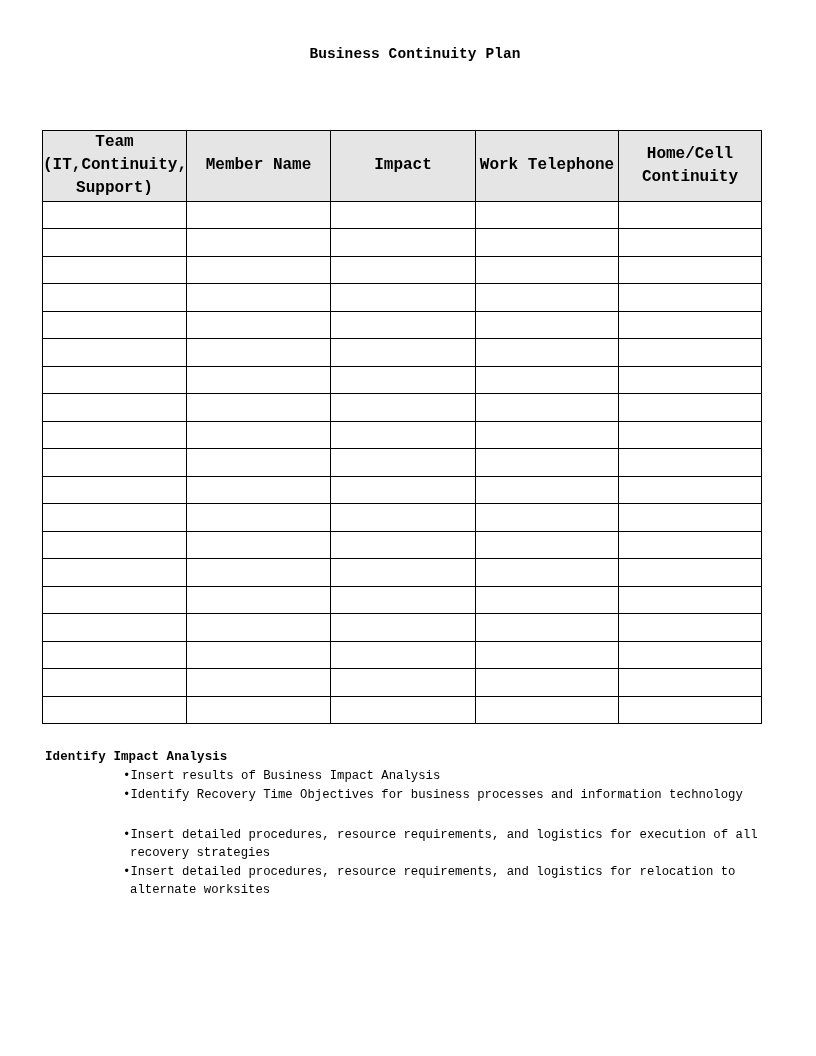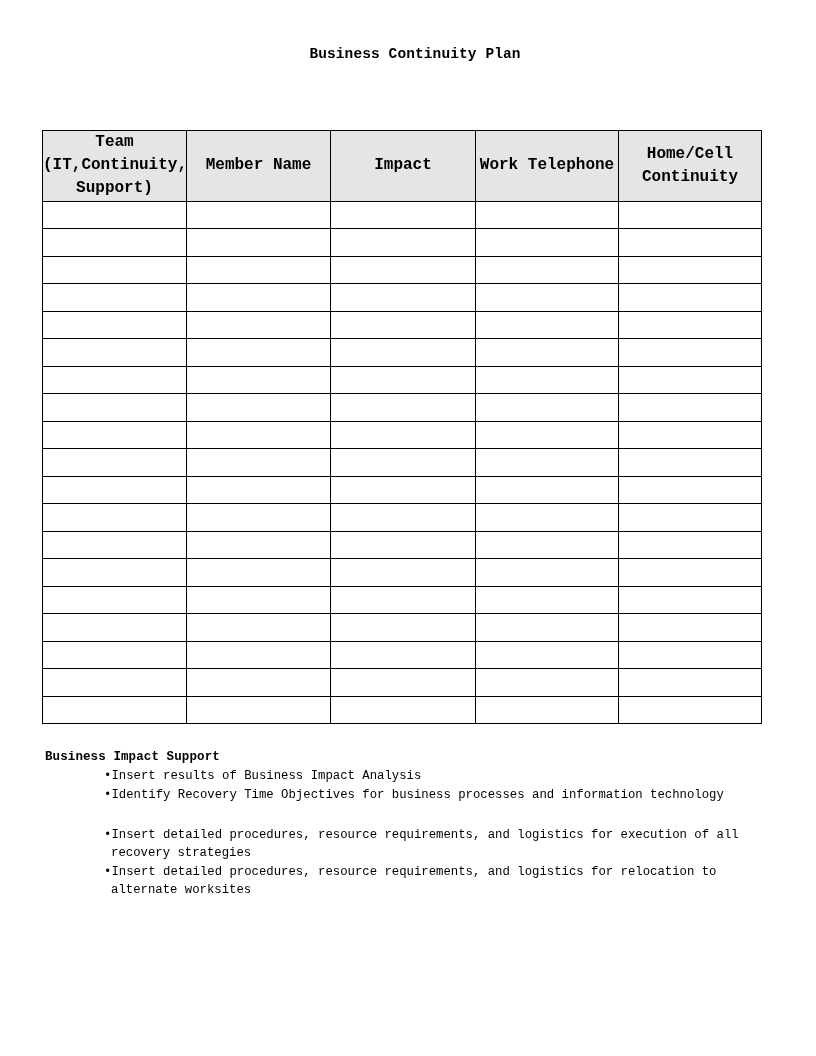--- a/index.html
+++ b/index.html
@@ -73,21 +73,21 @@
     letter-spacing: 0.1px;
   }
   .bullets {
     margin: 0;
     padding: 0;
     list-style: none;
   }
   .bullets li {
     font-size: 12.3px;
     line-height: 1.5;
-    margin-left: 62px;
+    margin-left: 81px;
     text-indent: -7px;
     padding-left: 7px;
     max-width: 660px;
   }
   .bullets li .bullet-dot {
     font-size: 12.3px;
   }
   .section.second {
     margin-top: 22px;
   }
@@ -253,21 +253,21 @@
             <td></td>
             <td></td>
             <td></td>
             <td></td>
           </tr>
         </tbody>
     </table>
   </div>
 
   <div class="section">
-    <div class="section-heading">Business Impact Support</div>
+    <div class="section-heading">Identify Impact Analysis</div>
     <ul class="bullets">
       <li><span class="bullet-dot">•</span><span>Insert results of Business Impact Analysis</span></li>
       <li><span class="bullet-dot">•</span><span>Identify Recovery Time Objectives for business processes and information technology</span></li>
     </ul>
   </div>
 
   <div class="section second">
     <ul class="bullets">
       <li><span class="bullet-dot">•</span><span>Insert detailed procedures, resource requirements, and logistics for execution of all recovery strategies</span></li>
       <li><span class="bullet-dot">•</span><span>Insert detailed procedures, resource requirements, and logistics for relocation to alternate worksites</span></li>

